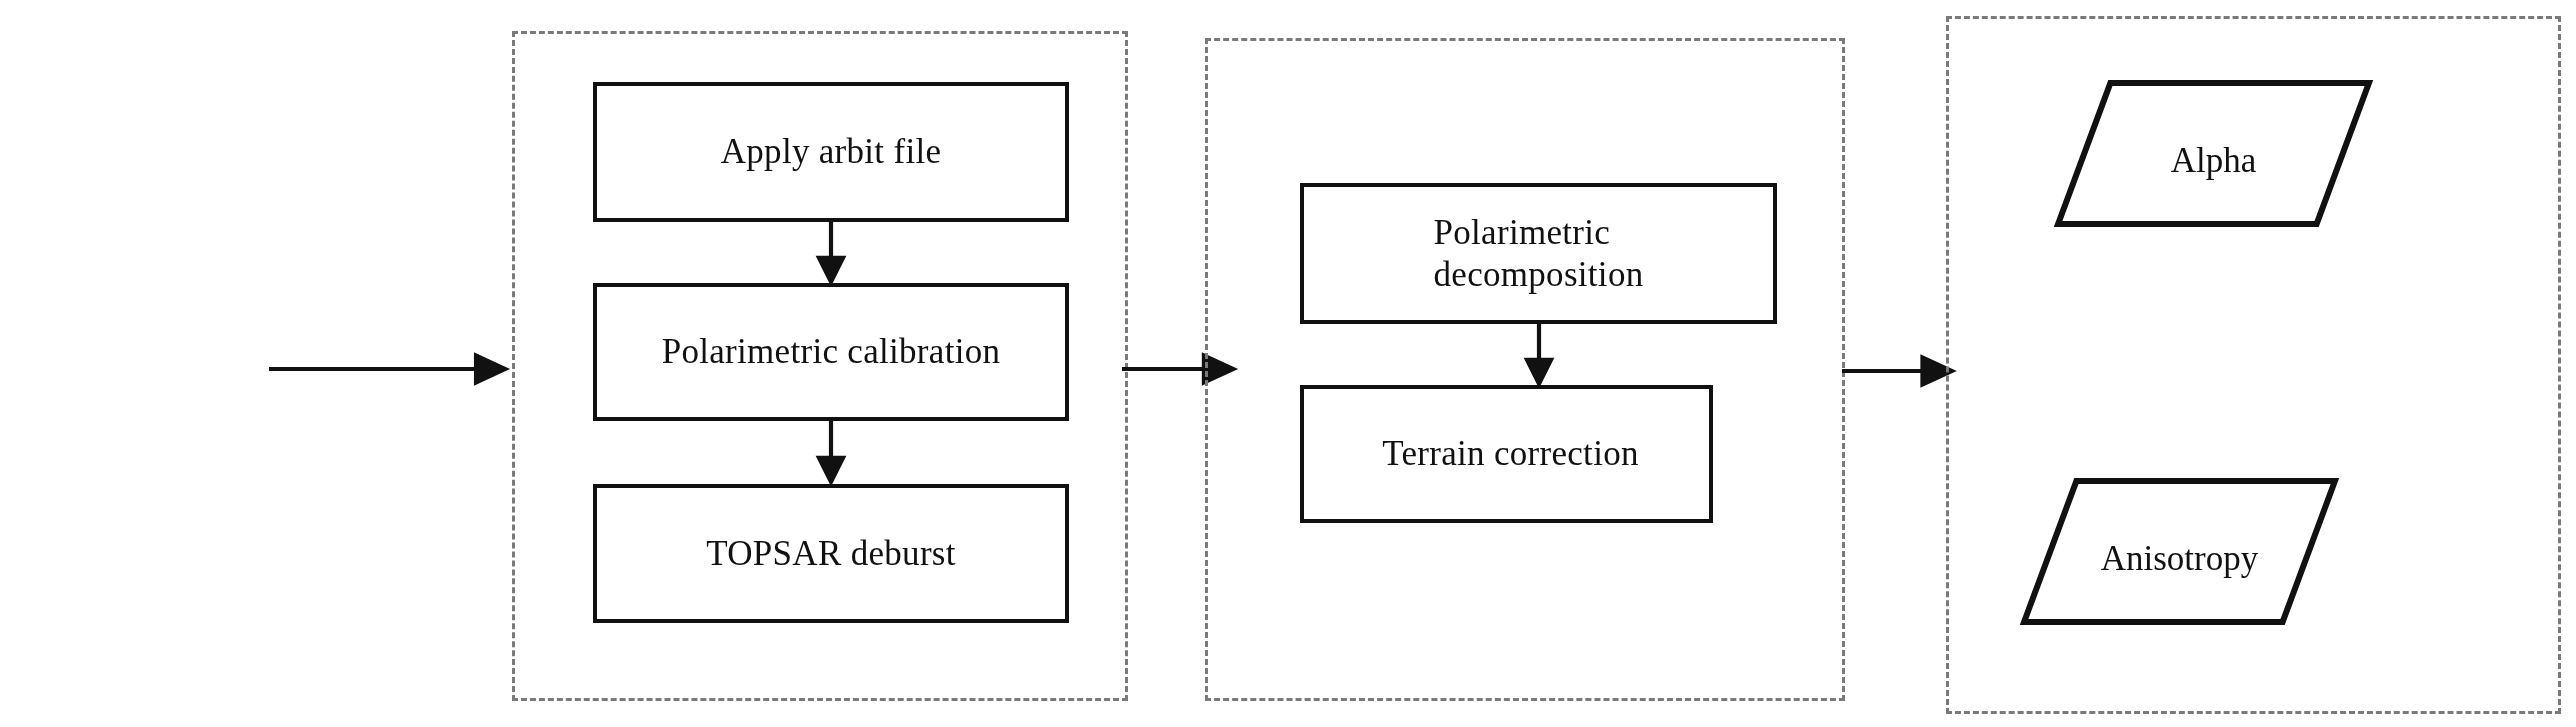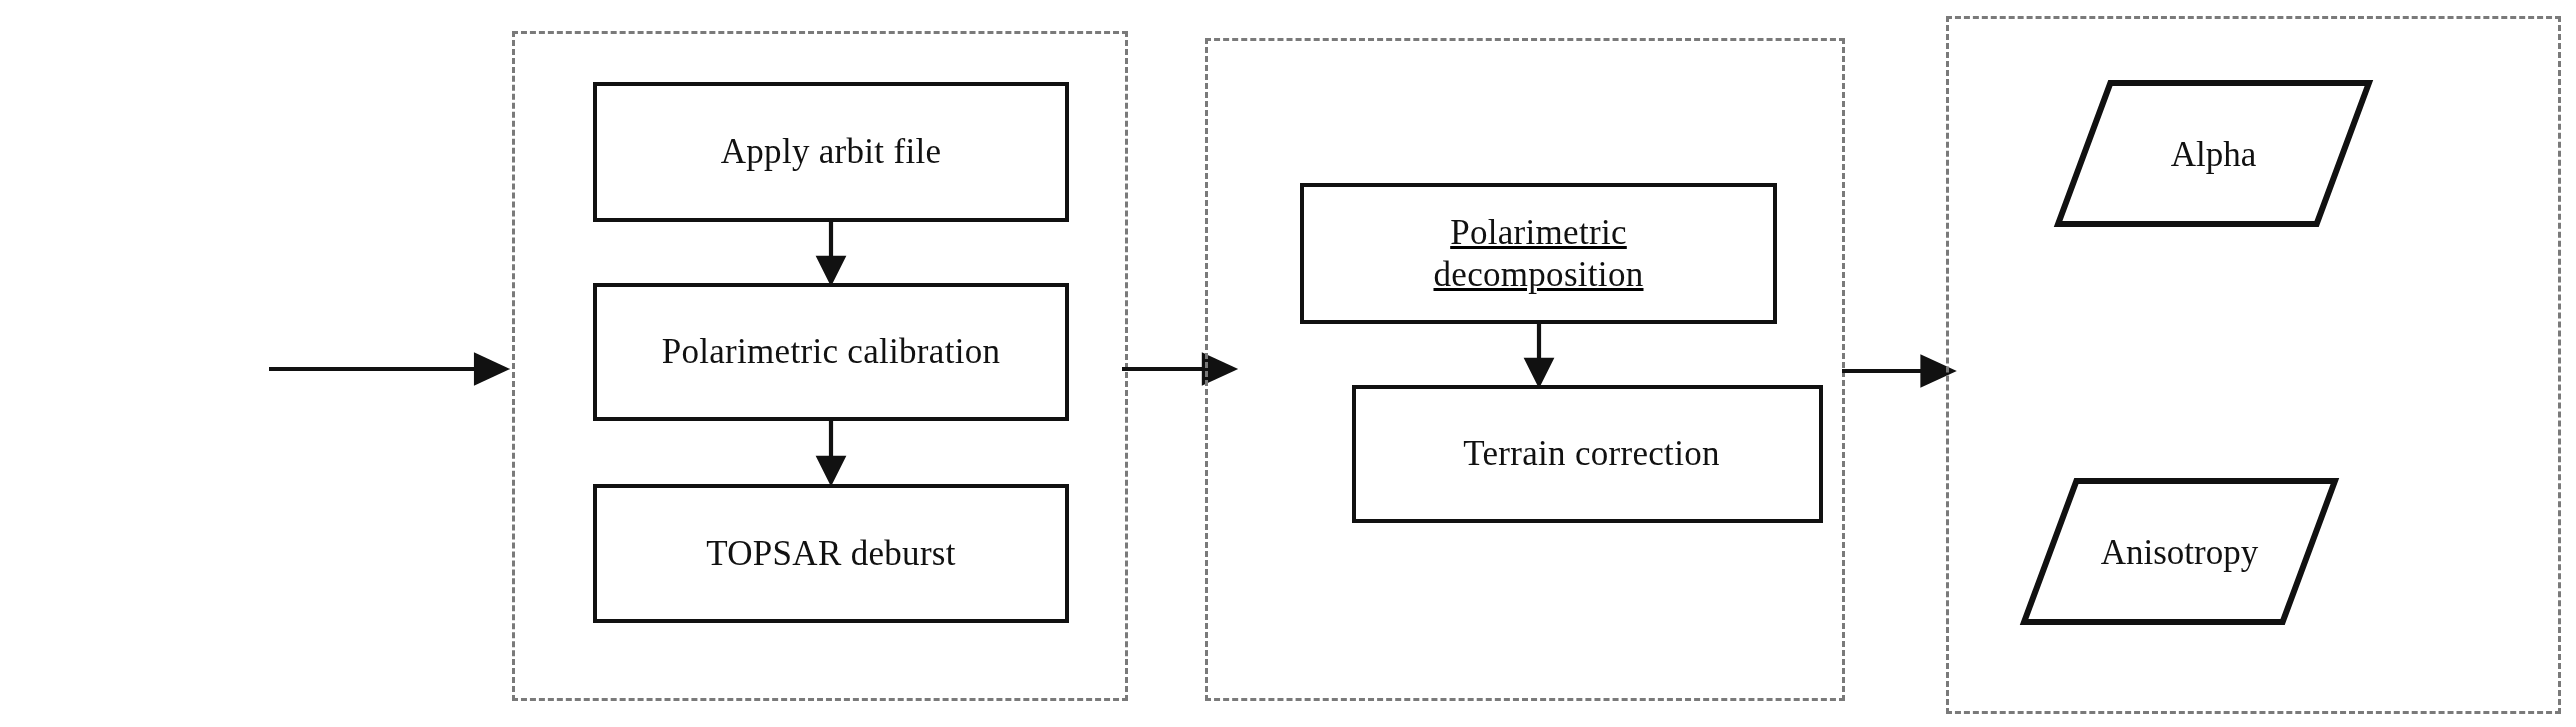--- a/index.html
+++ b/index.html
@@ -26,21 +26,21 @@
 
   
   .proc-box {
     position: absolute;
     box-sizing: border-box;
     border: 4.2px solid #111111;
     background: #ffffff;
     display: flex;
     align-items: center;
     justify-content: center;
-    text-align: center;
+    text-align: left;
   }
   .proc-label {
     font-size: 35px;
     line-height: 1.18;
     color: #111111;
     letter-spacing: 0.3px;
     white-space: pre-line;
   }
 
   
@@ -56,21 +56,21 @@
   }
   .para-shape svg {
     display: block;
     width: 100%;
     height: 100%;
     overflow: visible;
   }
   .para-label {
     position: absolute;
     left: 0;
-    top: 1px;
+    top: 7px;
     width: 100%;
     height: 100%;
     display: flex;
     align-items: center;
     justify-content: center;
     font-size: 35px;
     line-height: 1.2;
     color: #111111;
     white-space: pre-line;
     pointer-events: none;
@@ -128,33 +128,33 @@
 
   <div class="arrow" style="left:1122px; top:348px; width:119px; height:42px;">
     <svg width="119" height="42" viewBox="0 0 170 60">
       <line x1="0" y1="30" x2="122" y2="30" stroke="#111111" stroke-width="6"></line>
       <polygon points="114,6 166,30 114,54" fill="#111111"></polygon>
     </svg>
   </div>
 
   <div class="group-box" style="left:1205px; top:38px; width:640px; height:663px;"></div>
 
-  <div class="proc-box" style="left:1300px; top:183px; width:477px; height:141px;text-decoration:underline;">
+  <div class="proc-box" style="left:1300px; top:183px; width:477px; height:141px;">
     <span class="proc-label">Polarimetric
 decomposition</span>
   </div>
 
   <div class="arrow" style="left:1518px; top:320px; width:42px; height:70px;">
     <svg width="42" height="70" viewBox="0 0 60 100">
       <line x1="30" y1="0" x2="30" y2="58" stroke="#111111" stroke-width="6"></line>
       <polygon points="8,54 52,54 30,98" fill="#111111"></polygon>
     </svg>
   </div>
 
-  <div class="proc-box" style="left:1352px; top:385px; width:471px; height:138px;padding-left:8px;">
+  <div class="proc-box" style="left:1300px; top:385px; width:413px; height:138px;padding-left:8px;">
     <span class="proc-label">Terrain correction</span>
   </div>
 
   <div class="arrow" style="left:1842px; top:350px; width:119px; height:42px;">
     <svg width="119" height="42" viewBox="0 0 170 60">
       <line x1="0" y1="30" x2="120" y2="30" stroke="#111111" stroke-width="6"></line>
       <polygon points="112,6 164,30 112,54" fill="#111111"></polygon>
     </svg>
   </div>
 

